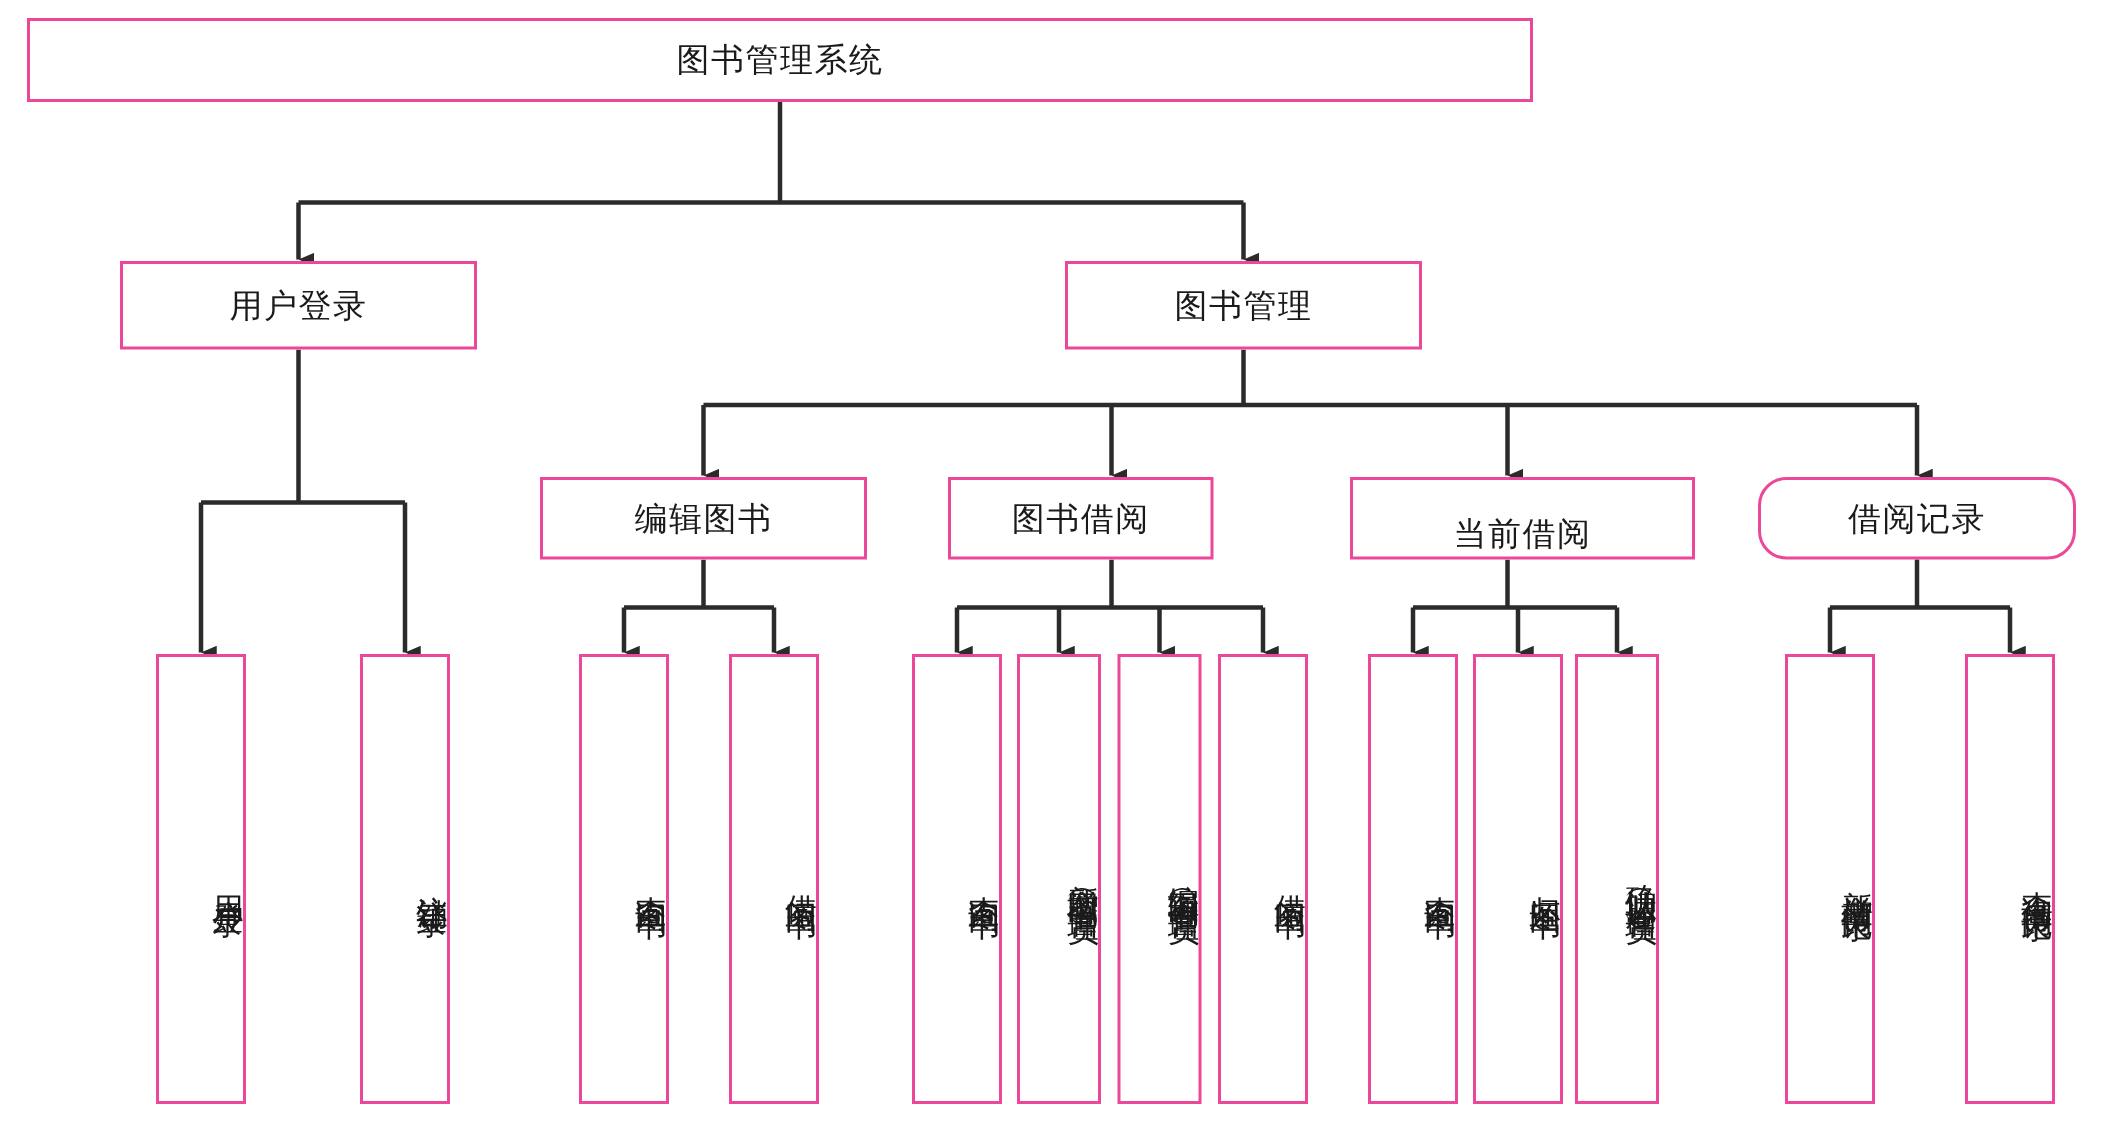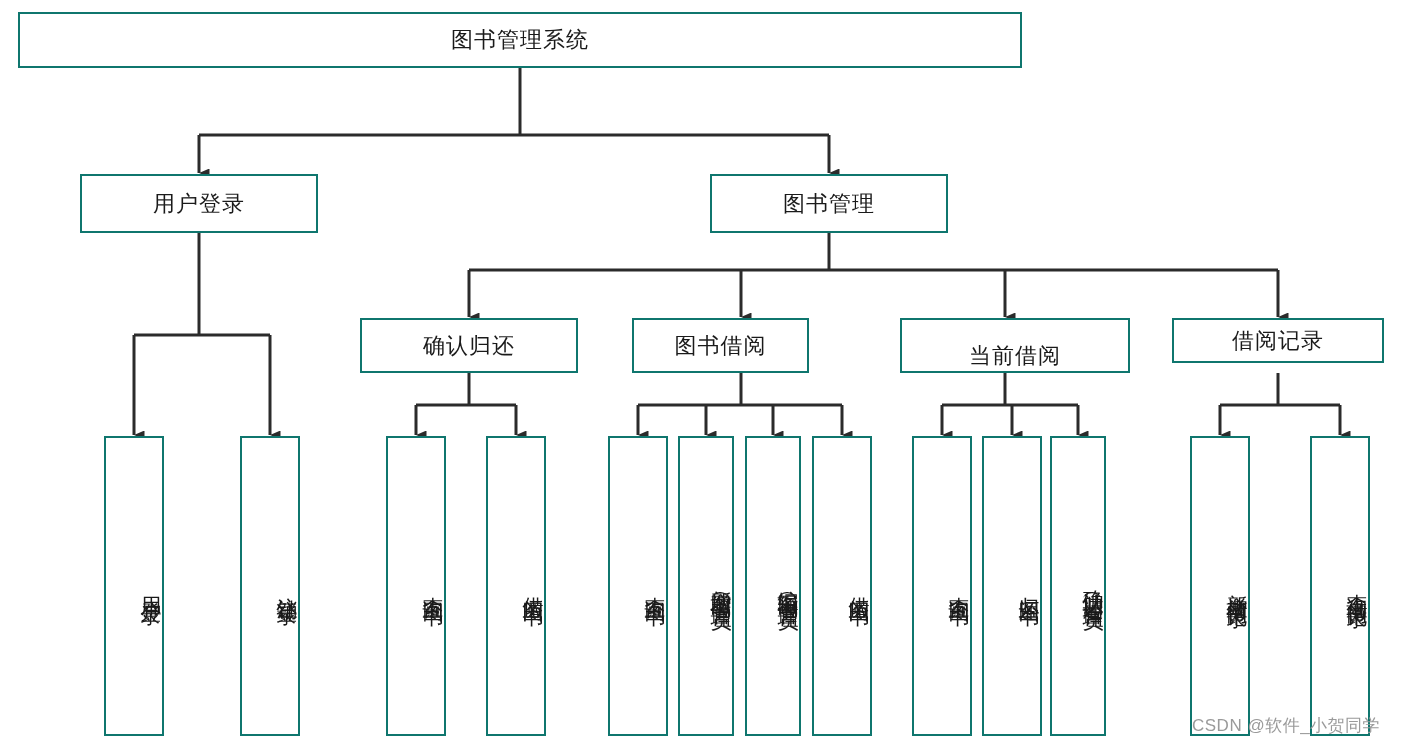--- a/index.html
+++ b/index.html
@@ -23,21 +23,21 @@
     position: absolute;
     top: 0;
     left: 0;
     width: 1405px;
     height: 747px;
   }
   .node-box {
     position: absolute;
     box-sizing: border-box;
     background: #ffffff;
-    border: 2px solid #0f766e;
+    border: 2px solid #ec4899;
     display: flex;
     align-items: center;
     justify-content: center;
     color: #1a1a1a;
   }
   .node-box.horiz {
     font-size: 22px;
     letter-spacing: 1px;
   }
   .node-box.vert {
@@ -118,29 +118,29 @@
       <div class="node-box horiz" id="node-root" style="left: 18px; top: 12px; width: 1004px; height: 56px;">
         <span class="node-label">图书管理系统</span>
       </div>
       <div class="node-box horiz" id="node-user-login" style="left: 80px; top: 174px; width: 238px; height: 59px;">
         <span class="node-label">用户登录</span>
       </div>
       <div class="node-box horiz" id="node-book-manage" style="left: 710px; top: 174px; width: 238px; height: 59px; font-family: Liberation Mono, monospace;">
         <span class="node-label">图书管理</span>
       </div>
       <div class="node-box horiz" id="node-new-book-recommend" style="left: 360px; top: 318px; width: 218px; height: 55px;">
-        <span class="node-label">确认归还</span>
+        <span class="node-label">编辑图书</span>
       </div>
       <div class="node-box horiz" id="node-book-borrow" style="left: 632px; top: 318px; width: 177px; height: 55px;">
         <span class="node-label">图书借阅</span>
       </div>
       <div class="node-box horiz" id="node-current-borrow" style="left: 900px; top: 318px; width: 230px; height: 55px; align-items: flex-end;">
         <span class="node-label">当前借阅</span>
       </div>
-      <div class="node-box horiz" id="node-borrow-record" style="left: 1172px; top: 318px; width: 212px; height: 45px;">
+      <div class="node-box horiz" id="node-borrow-record" style="left: 1172px; top: 318px; width: 212px; height: 55px; border-radius: 19px;">
         <span class="node-label">借阅记录</span>
       </div>
       <div class="node-box vert" id="node-leaf-user-login" style="left: 104px; top: 436px; width: 60px; height: 300px;">
         <span class="node-label">用户登录</span>
       </div>
       <div class="node-box vert" id="node-leaf-logout-login" style="left: 240px; top: 436px; width: 60px; height: 300px;">
         <span class="node-label">注销登录</span>
       </div>
       <div class="node-box vert" id="node-leaf-query-book-1" style="left: 386px; top: 436px; width: 60px; height: 300px;">
         <span class="node-label">查询图书</span>
@@ -170,14 +170,13 @@
         <span class="node-label">确认归还（管理员）</span>
       </div>
       <div class="node-box vert" id="node-leaf-add-borrow-record" style="left: 1190px; top: 436px; width: 60px; height: 300px;">
         <span class="node-label">新增借阅记录</span>
       </div>
       <div class="node-box vert" id="node-leaf-query-borrow-record" style="left: 1310px; top: 436px; width: 60px; height: 300px;">
         <span class="node-label">查询借阅记录</span>
       </div>
     </div>
 
-  <div id="watermark">CSDN @软件_小贺同学</div>
 </div>
 
 </body></html>

